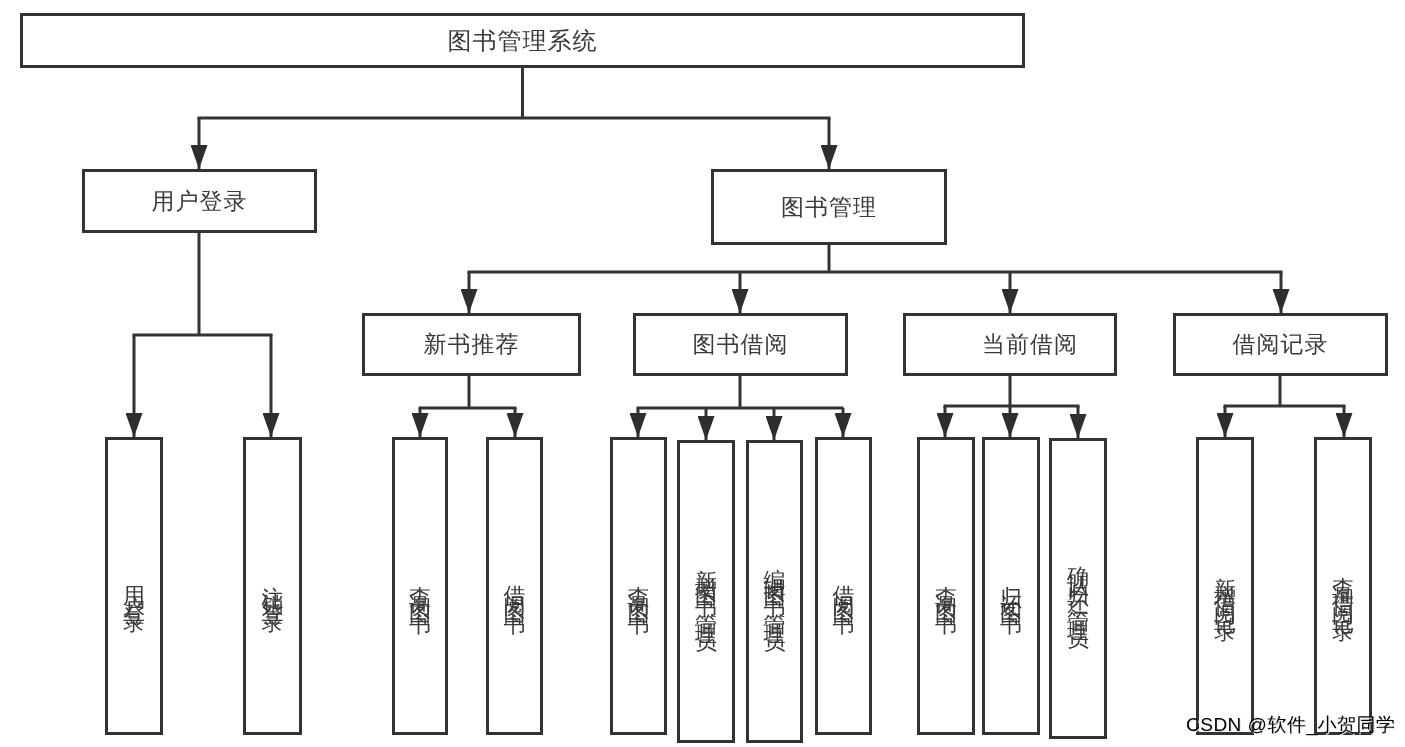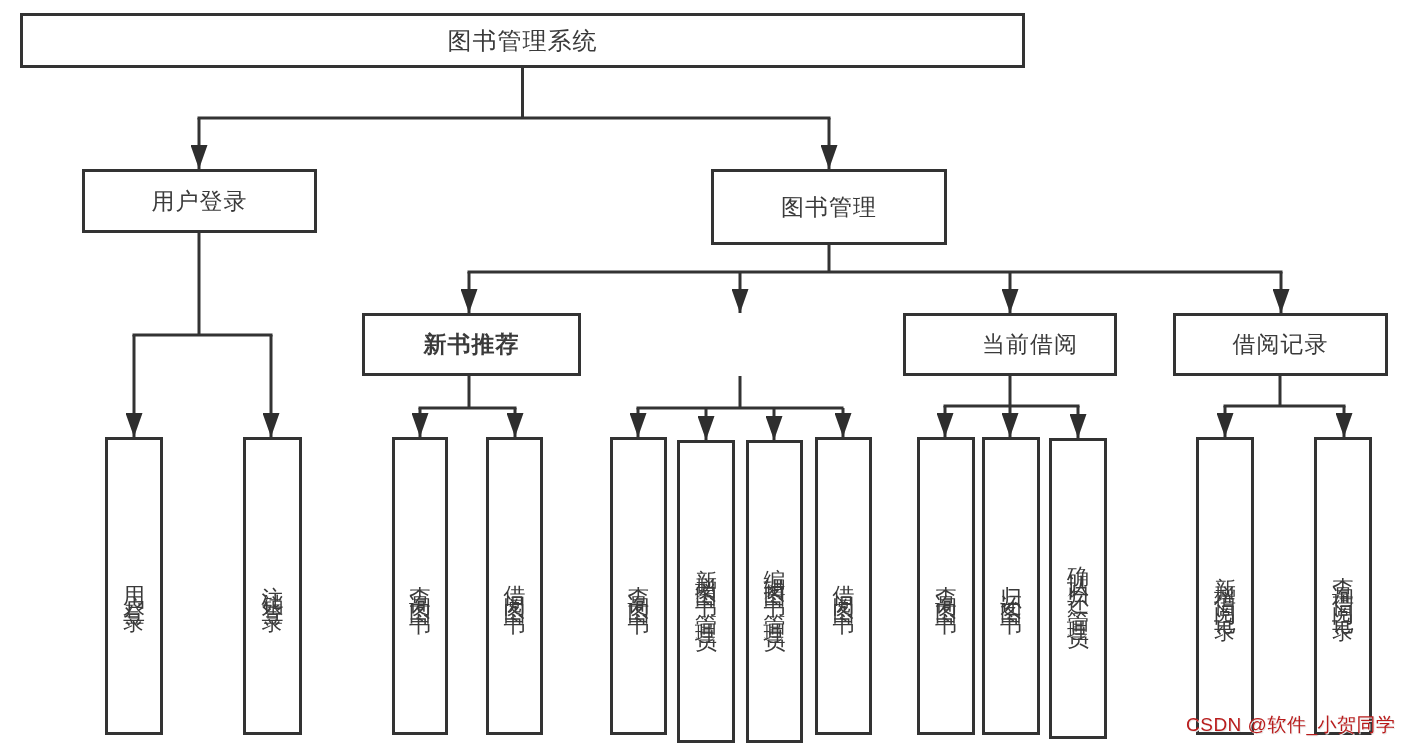--- a/index.html
+++ b/index.html
@@ -13,21 +13,21 @@
     display:flex;align-items:center;justify-content:center;z-index:1;
   }
   .hnode{font-size:23px;letter-spacing:1px;}
   .root{font-size:24px;text-align:center;}
   .vnode span{
     writing-mode:vertical-rl;text-orientation:upright;
     font-size:22px;letter-spacing:9px;line-height:1;white-space:nowrap;
   }
   .watermark{
     position:absolute;left:1186px;top:712px;z-index:2;
-    font-size:19px;letter-spacing:0.5px;color:#b91c1c;
+    font-size:19px;letter-spacing:0.5px;color:#000000;
     text-shadow:1px 1px 0 #e8e8e8;white-space:nowrap;
   }
 </style>
 </head>
 <body>
 
 <div class="canvas">
 
   <svg class="wires" viewBox="0 0 1405 747" xmlns="http://www.w3.org/2000/svg">
     <defs>
@@ -77,21 +77,22 @@
       <path d="M1225 406 V437" marker-end="url(#arw)"></path>
       <path d="M1344 406 V437" marker-end="url(#arw)"></path>
     </g>
   </svg>
 
   <div class="node hnode root" style="left:20px;top:13px;width:1005px;height:55px;">图书管理系统</div>
 
   <div class="node hnode" style="left:82px;top:169px;width:235px;height:64px;">用户登录</div>
   <div class="node hnode" style="left:711px;top:169px;width:236px;height:76px;">图书管理</div>
 
-  <div class="node hnode" style="left:362px;top:313px;width:219px;height:63px;font-weight:bold;">新书推荐</div>
+  <div class="node hnode" style="left:362px;top:313px;width:219px;height:63px;">新书推荐</div>
+  <div class="node hnode" style="left:633px;top:313px;width:215px;height:63px;">图书借阅</div>
   <div class="node hnode" style="left:903px;top:313px;width:214px;height:63px;padding-left:40px;">当前借阅</div>
   <div class="node hnode" style="left:1173px;top:313px;width:215px;height:63px;">借阅记录</div>
 
   <div class="node vnode" style="left:105px;top:437px;width:58px;height:298px;">
     <span>用户登录</span>
   </div>
   <div class="node vnode" style="left:243px;top:437px;width:59px;height:298px;">
     <span>注销登录</span>
   </div>
 

